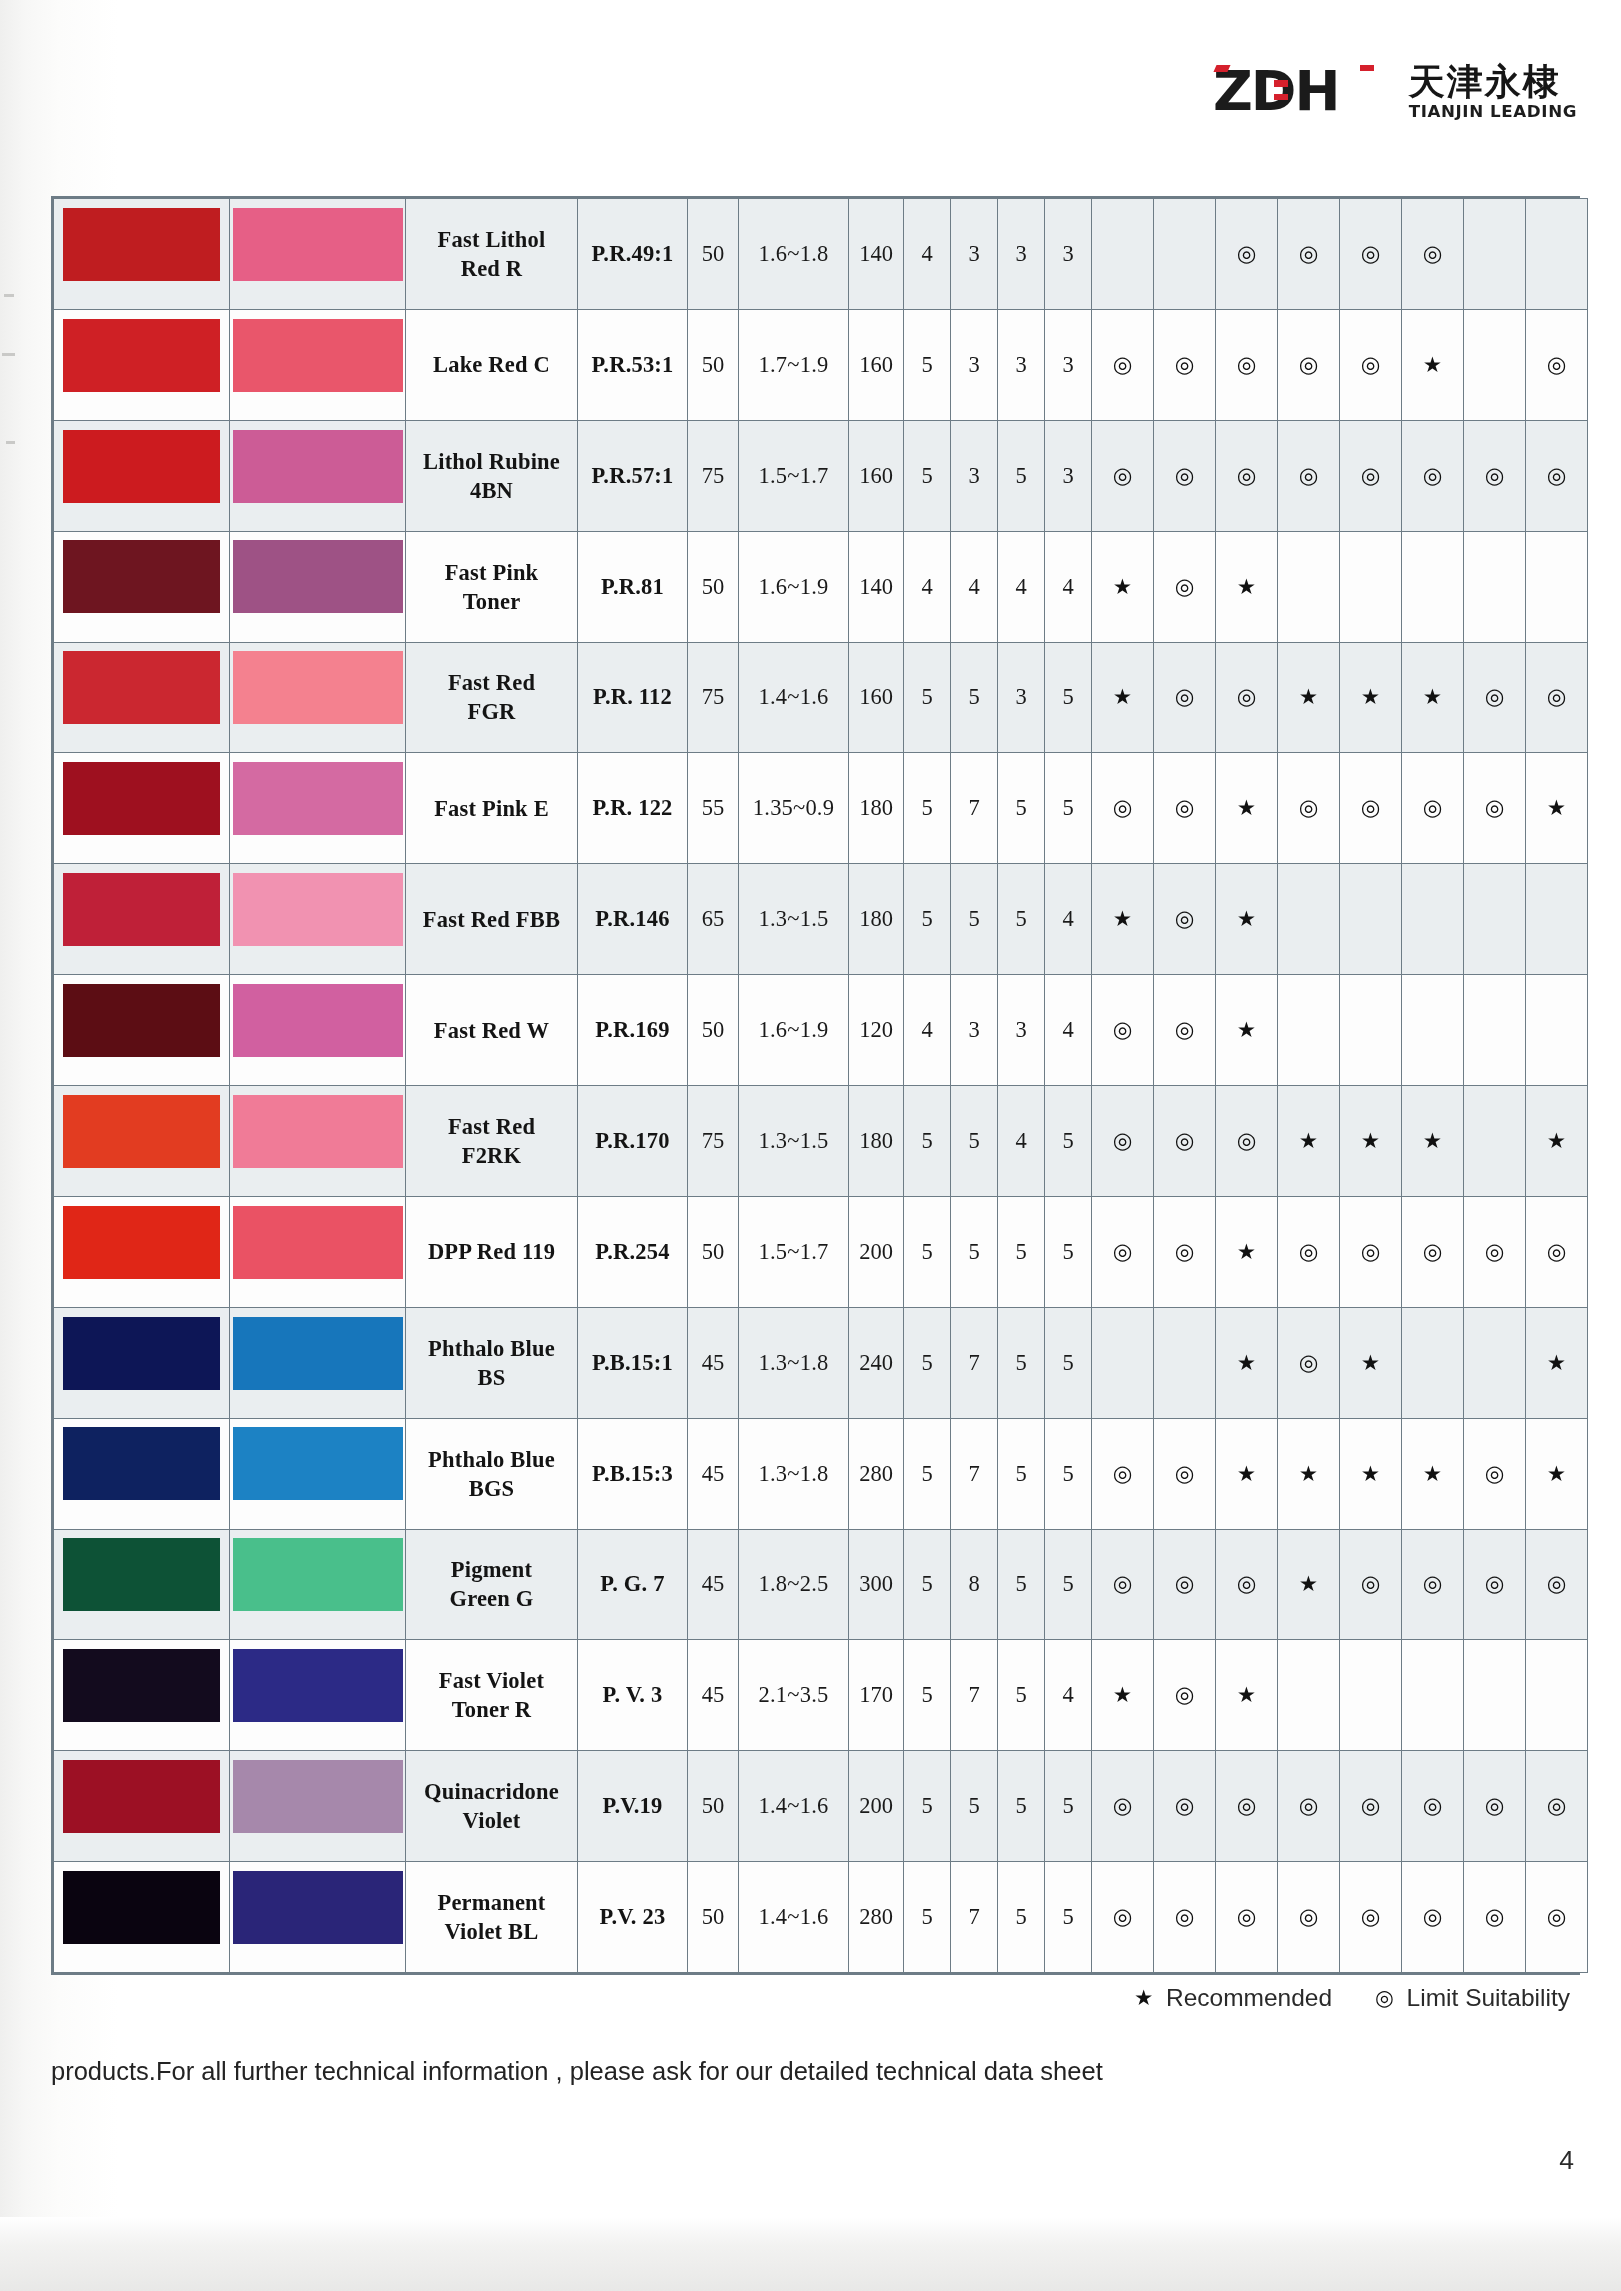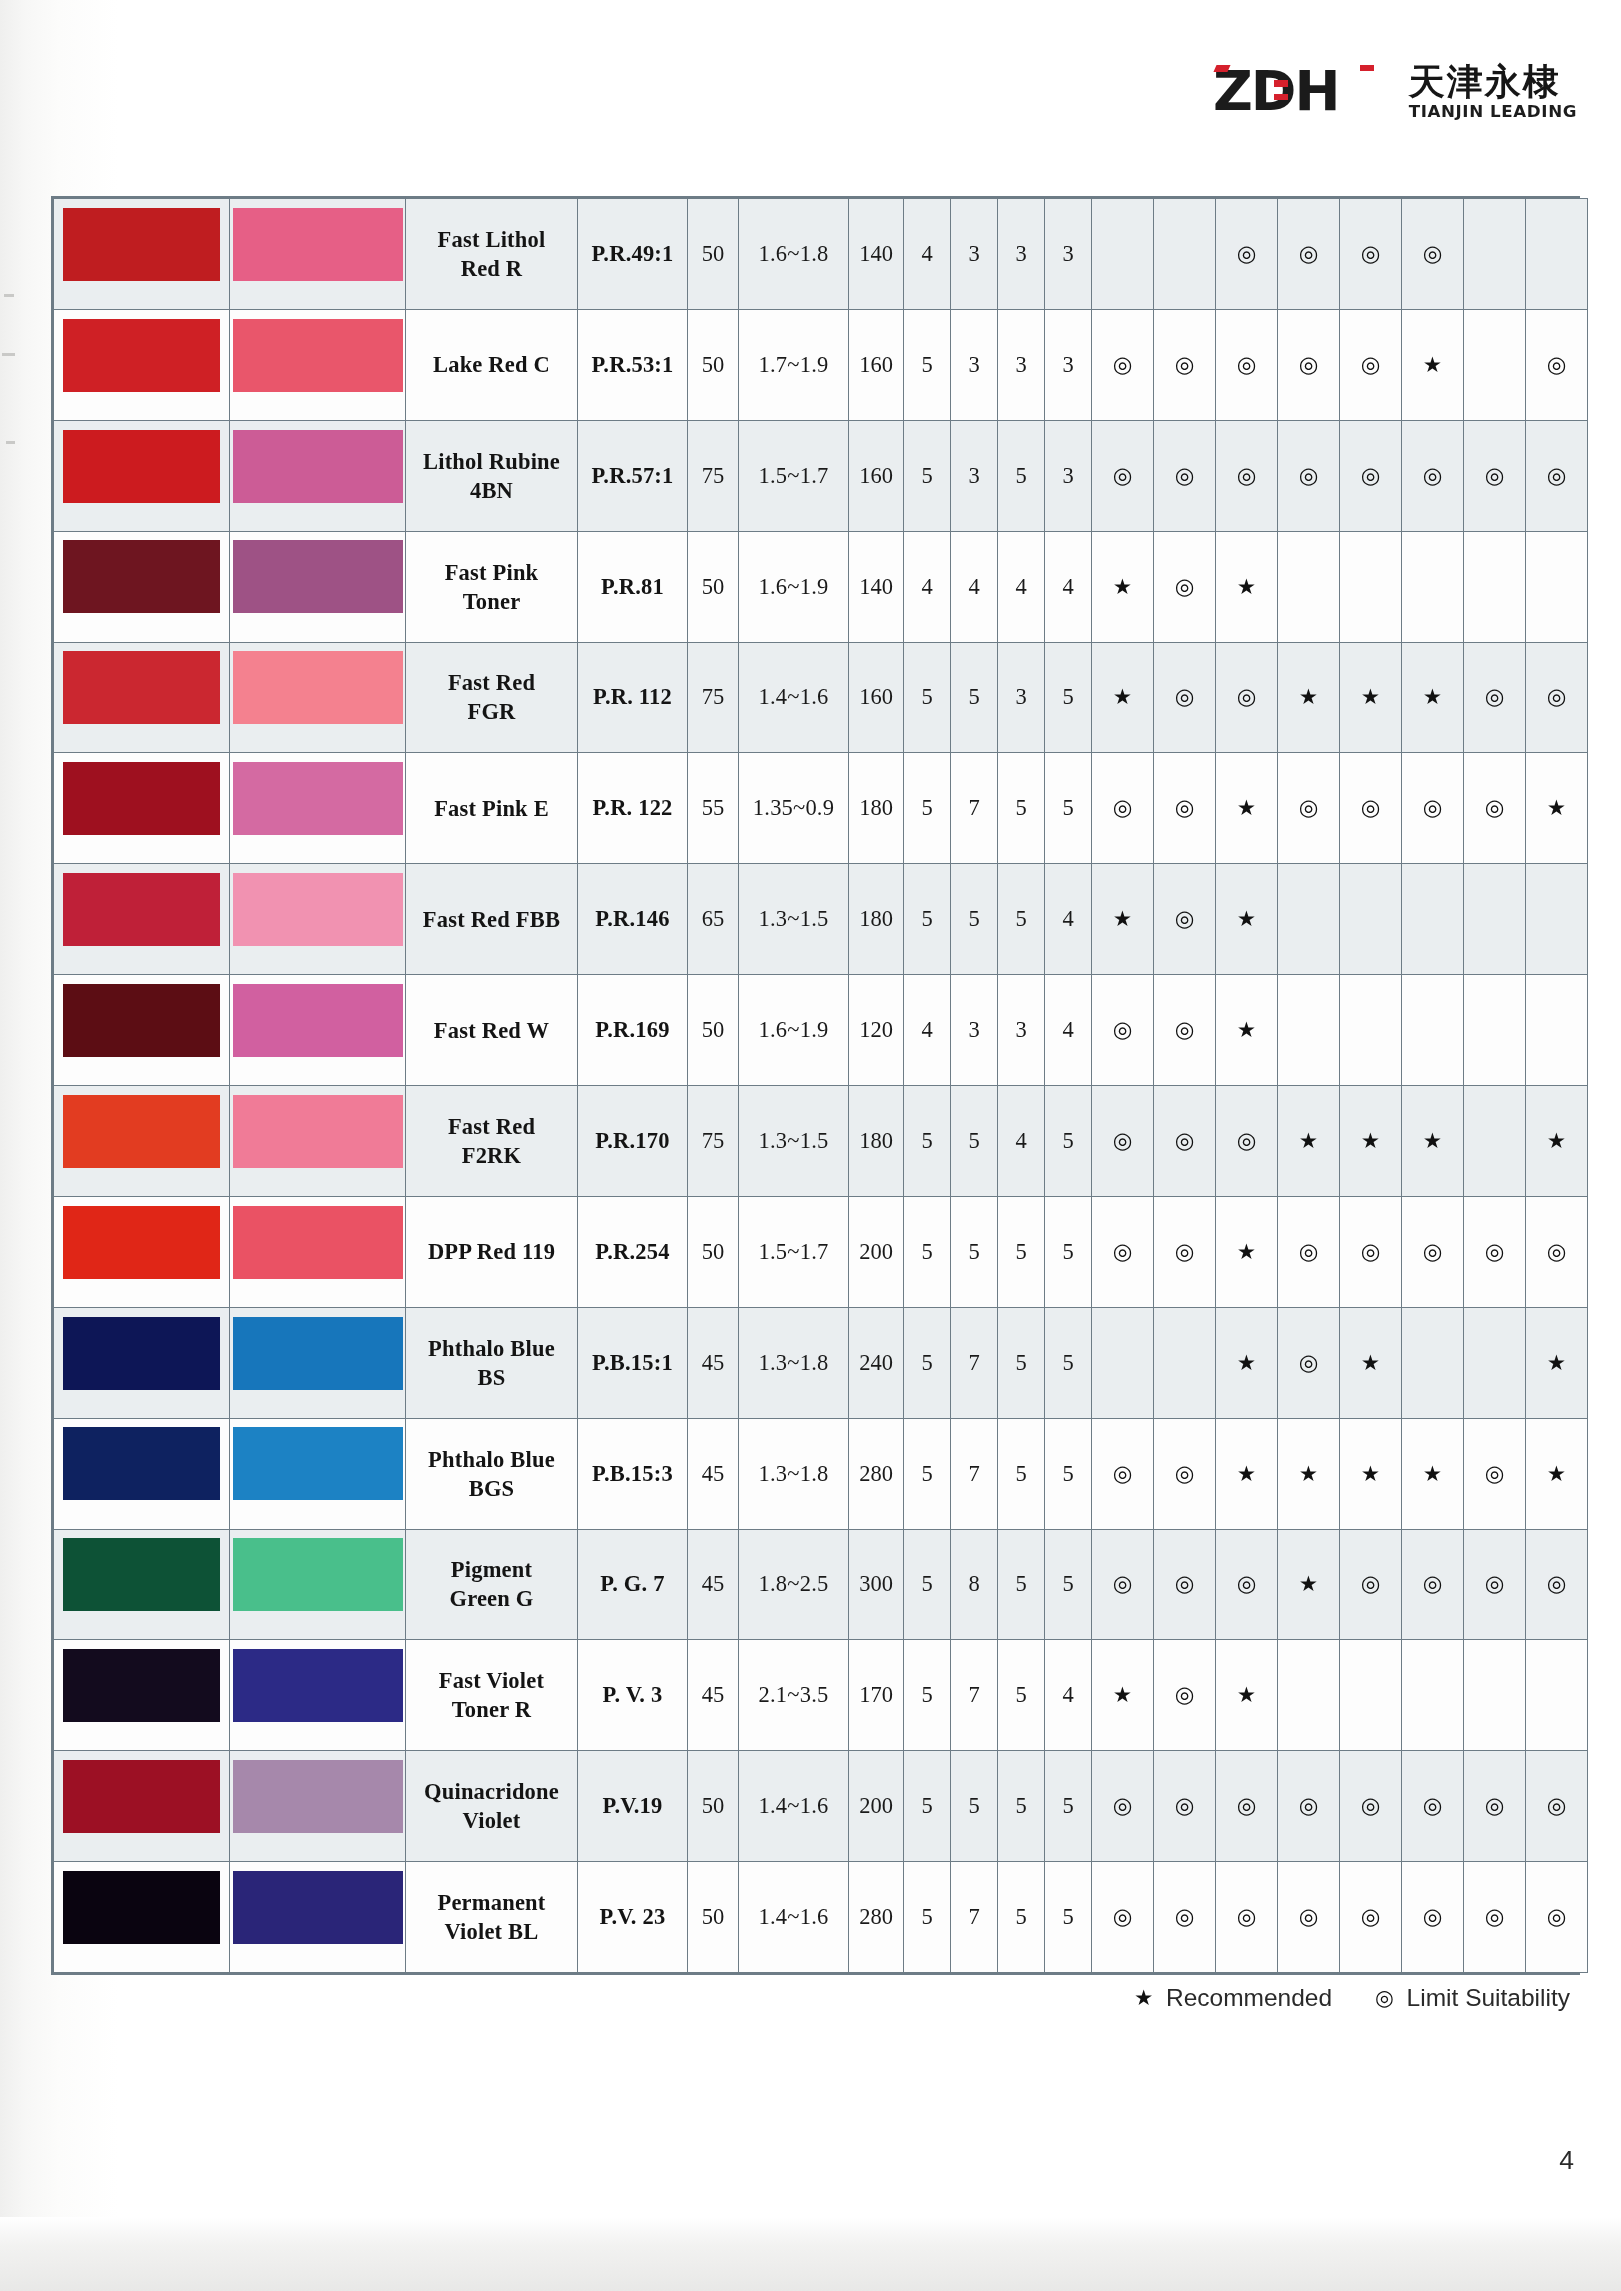--- a/index.html
+++ b/index.html
@@ -688,15 +688,16 @@
     <span class="gl">★</span>
     <span>Recommended</span>
   </span>
   <span class="item">
     <span class="gl">◎</span>
     <span>Limit Suitability</span>
   </span>
 </div>
 
 <div class="footer">
+  <div>products.For all further technical information , please ask for our detailed technical data sheet</div>
 </div>
 <div class="page-no">4</div>
 
 
 </body></html>

